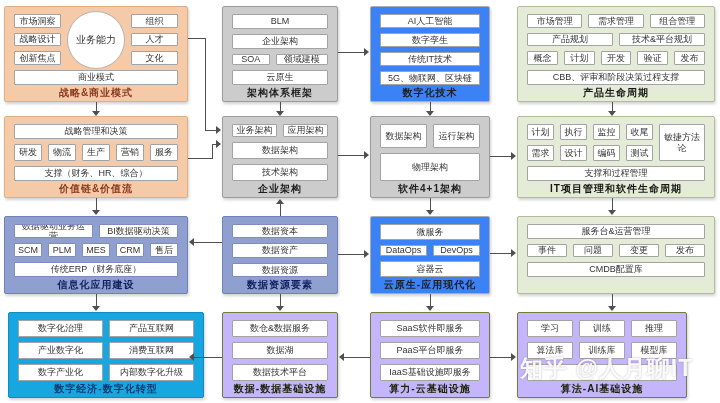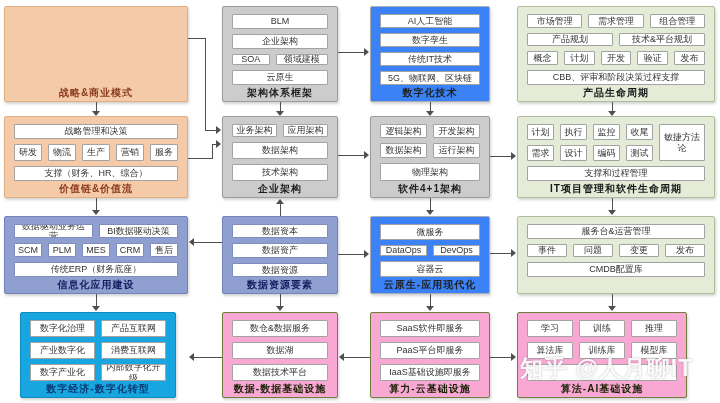--- a/index.html
+++ b/index.html
@@ -26,41 +26,57 @@
   .salmon .title{color:#8a3a1d;}
   .peri{background:#8f9fd0;border-color:#7282b9;}
   .peri .title{color:#131f5f;}
   .peri .cell{border-color:#7e8cc0;}
   .blue{background:#18a6e0;border-color:#0d8cc0;}
   .blue .title{color:#083a74;}
   .gray{background:#cccccc;border-color:#9c9c9c;}
   .gray .title{color:#1f1f1f;margin-top:12px;}
   .lgray{background:#3b82f6;border-color:#ababb3;}
   .lgray .title{color:#1f1f1f;}
-  .olive{background:#f9a8d4;border-color:#6f7e3b;}
+  .olive{background:#c4b5fd;border-color:#6f7e3b;}
   .olive .title{color:#1b2407;}
   .pale{background:#e4ebd7;border-color:#b1bd98;}
   .pale .title{color:#161616;}
   
   .vline{position:absolute;width:1px;background:#4f4f4f;}
   .hline{position:absolute;height:1px;background:#4f4f4f;}
   .arr{position:absolute;width:0;height:0;}
   .arr.down{border-left:4px solid transparent;border-right:4px solid transparent;border-top:5px solid #4f4f4f;}
   .arr.up{border-left:4px solid transparent;border-right:4px solid transparent;border-bottom:5px solid #4f4f4f;}
   .arr.right{border-top:4px solid transparent;border-bottom:4px solid transparent;border-left:5px solid #4f4f4f;}
   .arr.left{border-top:4px solid transparent;border-bottom:4px solid transparent;border-right:5px solid #4f4f4f;}
   .watermark{position:absolute;left:520px;top:353px;z-index:9;font-size:23px;font-weight:700;
              letter-spacing:1px;color:rgba(255,255,255,0.93);
              text-shadow:0 0 2px rgba(90,90,90,0.45);white-space:nowrap;}
   .agile{flex:0 0 46px;}
 </style>
 </head>
 <body>
 
 <div class="block salmon" style="left:4px;top:6px;width:184px;height:96px">
+  <div class="content">
+    <div class="row">
+      <div class="stack">
+        <div class="cell">市场洞察</div>
+        <div class="cell">战略设计</div>
+        <div class="cell">创新焦点</div>
+      </div>
+      <div class="circle">业务能力</div>
+      <div class="stack">
+        <div class="cell">组织</div>
+        <div class="cell">人才</div>
+        <div class="cell">文化</div>
+      </div>
+    </div>
+    <div class="cell bar">商业模式</div>
+  </div>
   <div class="title">战略&amp;商业模式</div>
 </div>
 
 <div class="block salmon" style="left:4px;top:116px;width:184px;height:82px">
   <div class="content">
     <div class="cell bar">战略管理和决策</div>
     <div class="row">
       <div class="cell">研发</div>
       <div class="cell">物流</div>
       <div class="cell">生产</div>
@@ -83,21 +99,21 @@
       <div class="cell">PLM</div>
       <div class="cell">MES</div>
       <div class="cell">CRM</div>
       <div class="cell">售后</div>
     </div>
     <div class="cell bar">传统ERP（财务底座）</div>
   </div>
   <div class="title">信息化应用建设</div>
 </div>
 
-<div class="block blue" style="left:20px;top:312px;width:156px;height:86px">
+<div class="block blue" style="left:8px;top:312px;width:196px;height:86px">
   <div class="content">
     <div class="row">
       <div class="cell">数字化治理</div>
       <div class="cell">产品互联网</div>
     </div>
     <div class="row">
       <div class="cell">产业数字化</div>
       <div class="cell">消费互联网</div>
     </div>
     <div class="row">
@@ -156,24 +172,20 @@
     <div class="cell">AI人工智能</div>
     <div class="cell">数字孪生</div>
     <div class="cell">传统IT技术</div>
     <div class="cell">5G、物联网、区块链</div>
   </div>
   <div class="title">数字化技术</div>
 </div>
 
 <div class="block gray" style="left:370px;top:116px;width:120px;height:82px">
   <div class="content">
-    <div class="row">
-      <div class="cell">逻辑架构</div>
-      <div class="cell">开发架构</div>
-    </div>
     <div class="row">
       <div class="cell">数据架构</div>
       <div class="cell">运行架构</div>
     </div>
     <div class="cell">物理架构</div>
   </div>
   <div class="title">软件4+1架构</div>
 </div>
 
 <div class="block lgray" style="left:370px;top:216px;width:120px;height:78px">

